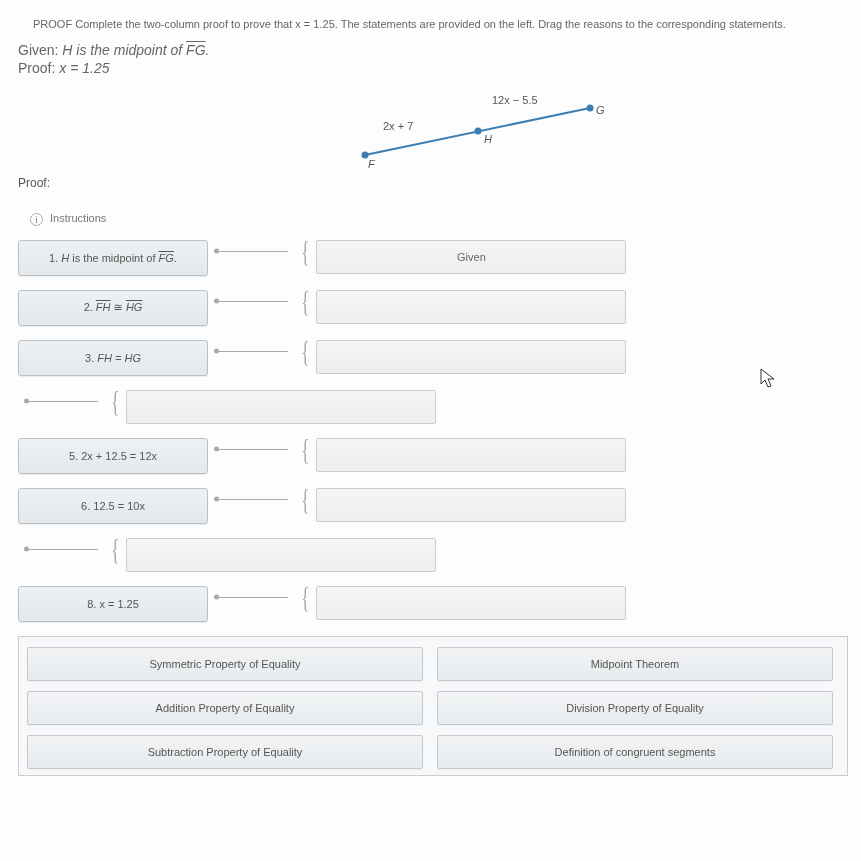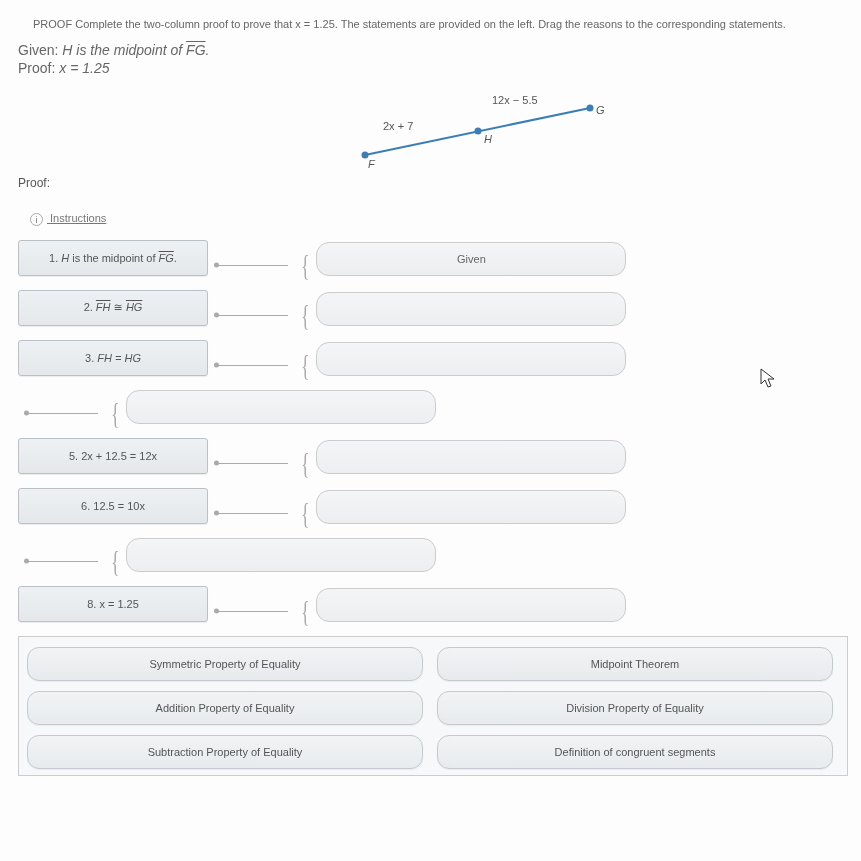--- a/index.html
+++ b/index.html
@@ -19,24 +19,24 @@
   .given-prove div { margin-bottom: 2px; }
   .italic { font-style: italic; }
   .overline { text-decoration: overline; }
   
   .diagram-wrap { position: absolute; left: 350px; top: 90px; width: 260px; height: 80px; }
   .diagram-wrap svg { width:100%; height:100%; }
   .diag-label { font-size: 11px; fill: #555; font-style: italic; }
   .diag-label.up { font-style: normal; }
   
   .proof-label { margin-top: 100px; font-size: 12px; color: #555; }
-  .instr { margin: 22px 0 14px 12px; font-size: 11px; color: #777; text-decoration: underline; }
+  .instr { margin: 22px 0 14px 12px; font-size: 11px; color: #777; }
   .instr .circ { display:inline-block; width:13px; height:13px; border:1px solid #aaa; border-radius:50%; text-align:center; line-height:12px; font-size:9px; margin-right:4px; vertical-align:middle;}
   
-  .row { display:flex; align-items:flex-end; margin-bottom: 14px; }
+  .row { display:flex; align-items:flex-start; margin-bottom: 14px; }
   .stmt {
     width: 190px; height: 36px;
     border:1px solid #b8c0c8;
     background: linear-gradient(#eef1f3,#e4e8eb);
     border-radius:3px;
     display:flex; align-items:center; justify-content:center;
     font-size:11px; color:#555;
     box-shadow: 0 1px 1px rgba(0,0,0,0.07);
     padding: 0 4px;
     text-align:center;
@@ -49,38 +49,38 @@
     content:""; position:absolute; left:6px; top:50%; width:5px; height:5px; border-radius:50%; background:#aaa; transform:translateY(-50%);
   }
   .brace {
     font-size: 30px; color:#aaa; line-height:22px; margin-right:4px; font-family: "Times New Roman", serif;
     transform: scaleX(0.6);
   }
   .drop {
     width: 310px; height: 34px;
     border:1px solid #ccc;
     background: linear-gradient(#f4f5f6,#edeef0);
-    border-radius:13px;
+    border-radius:2px;
     display:flex; align-items:center; justify-content:center;
     font-size:11px; color:#666;
   }
   
   .bank {
     margin-top: 10px;
     border:1px solid #ccc;
     background:#f7f8f9;
     padding: 10px 8px 6px 8px;
     display:flex; flex-wrap:wrap; gap:10px 14px;
     width: 830px;
   }
   .bank .opt {
     width: 396px; height:34px;
     border:1px solid #c4c9cf;
     background: linear-gradient(#f1f3f5,#e8ebed);
-    border-radius:12px;
+    border-radius:2px;
     display:flex; align-items:center; justify-content:center;
     font-size:11px; color:#555;
     box-shadow: 0 1px 1px rgba(0,0,0,0.05);
   }
   
   .cursor { position:absolute; left: 760px; top: 368px; }
 </style>
 </head>
 <body>
 

